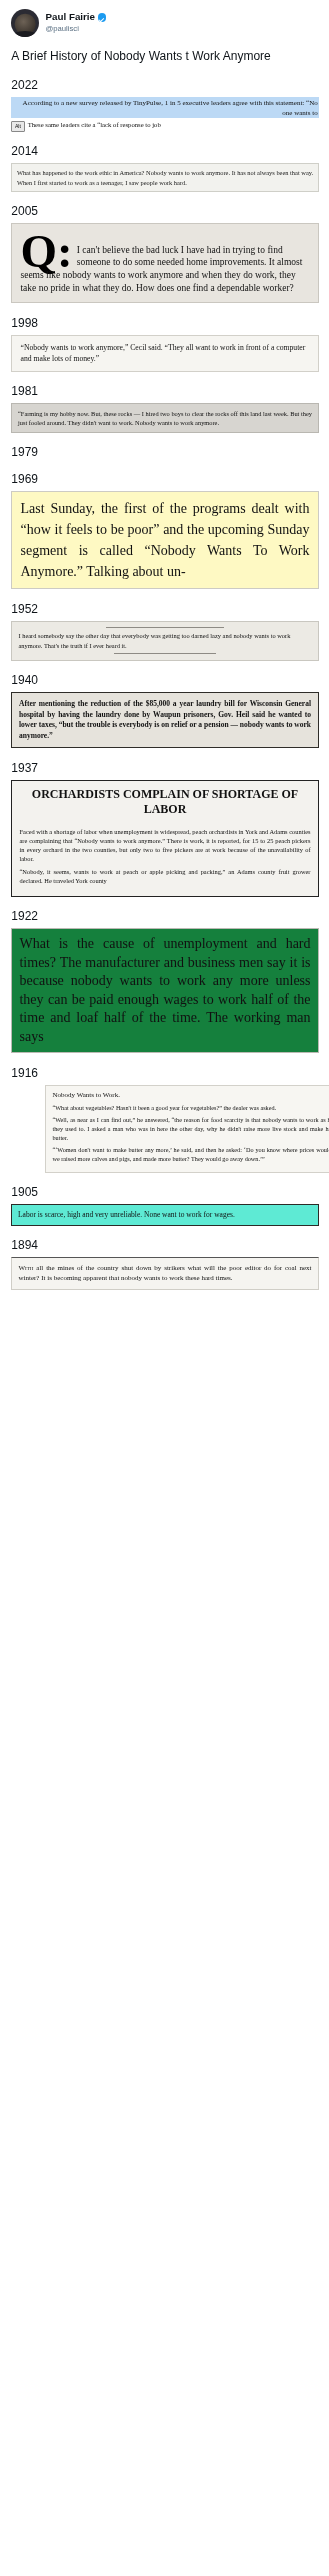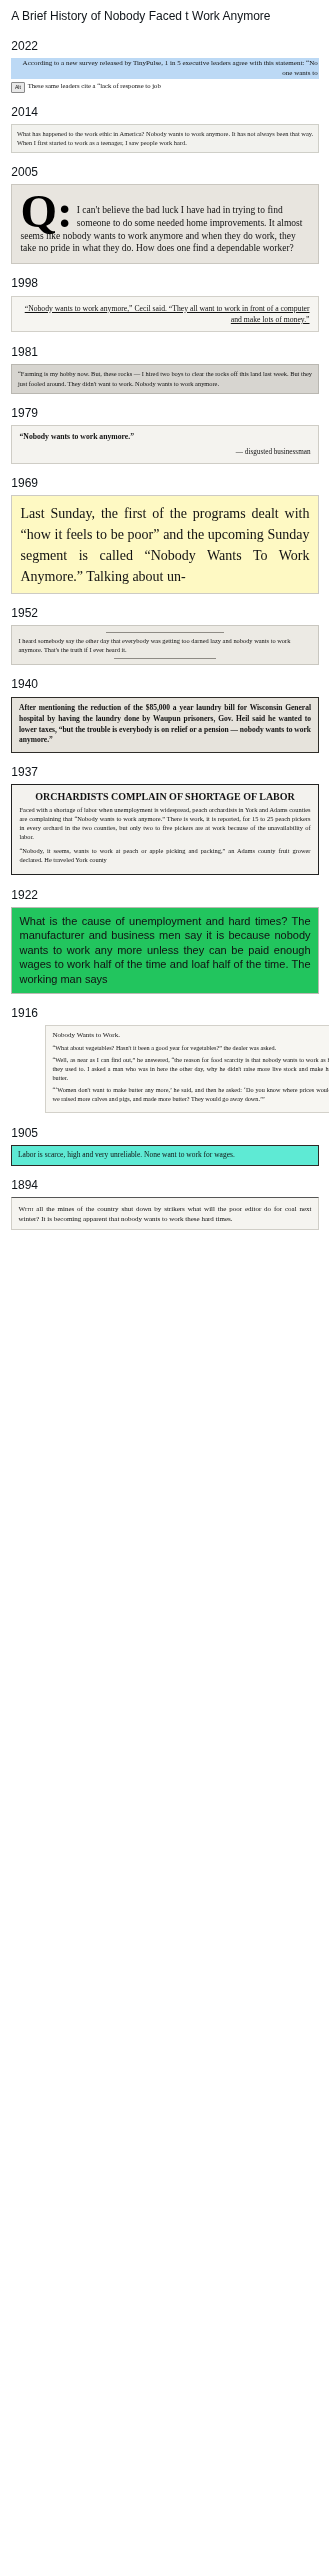--- a/index.html
+++ b/index.html
@@ -193,22 +193,21 @@
 
   
   .clip-1999 {
     background: #f6f5f1;
     border: 0.5px solid #d2d0c9;
     padding: 6.2px 8.2px;
     font-family: "Liberation Serif", serif;
     font-size: 7.7px;
     line-height: 1.45;
     color: #111;
-    text-align: right;
-    text-decoration: underline;
+    text-align: left;
   }
 
   
   .clip-1981 {
     background: #d7d5d0;
     border: 0.5px solid #b9b7b1;
     padding: 4.6px 5.7px;
     font-family: "Liberation Serif", serif;
     font-size: 6.4px;
     line-height: 1.45;
@@ -283,38 +282,38 @@
   .clip-1937 {
     background: #f3f2ee;
     border: 1px solid #222;
     padding: 6.2px 7.2px;
     font-family: "Liberation Serif", serif;
     color: #111;
   }
   .head1937 {
     text-align: center;
     font-weight: bold;
-    font-size: 10px;
+    font-size: 12px;
     line-height: 1.28;
-    margin-bottom: 1px;
+    margin-bottom: 9px;
   }
   .cols1937 {
     font-size: 6.4px;
     line-height: 1.42;
     text-align: justify;
   }
   .cols1937 p { margin: 0 0 4.1px 0; }
 
   
   .clip-1922 {
-    background: #22c55e;
+    background: #15803d;
     border: 0.5px solid #bbb9b3;
     padding: 6.2px 7.2px;
-    font-family: Liberation Sans, sans-serif;
-    font-size: 11px;
+    font-family: Liberation Serif, serif;
+    font-size: 14px;
     line-height: 1.32;
     color: #111;
     text-align: justify;
   }
 
   
   .clip-1916 {
     background: #f7f6f2;
     border: 0.5px solid #d3d1ca;
     padding: 5.2px 6.2px;
@@ -357,22 +356,35 @@
     color: #111;
     text-align: justify;
   }
   .smallcaps { font-variant: small-caps; }
 </style>
 </head>
 <body>
 
 <div class="page">
 
-
-  <h1 class="post-title">A Brief History of Nobody Faced t Work Anymore</h1>
+  <div class="tweet-header">
+    <div class="avatar">
+      <div class="face"></div>
+      <div class="shoulders"></div>
+    </div>
+    <div class="name-block">
+      <div class="display-name">
+        <span>Paul Fairie</span>
+        <span class="verified"></span>
+      </div>
+      <div class="handle">@paulisci</div>
+    </div>
+  </div>
+
+  <h1 class="post-title">A Brief History of Nobody Wants t Work Anymore</h1>
 
   <div class="entry">
     <div class="year">2022</div>
     <div class="clip clip-2022">
       <span class="hl">According to a new survey released by TinyPulse, 1 in 5 executive leaders agree with this statement: “No one wants to</span>
       <div class="row-alt">
         <span class="alt-key">Alt</span>
         <span>These same leaders cite a “lack of response to job</span>
       </div>
     </div>
@@ -396,24 +408,20 @@
     <div class="clip clip-1999">“Nobody wants to work anymore,” Cecil said. “They all want to work in front of a computer and make lots of money.”</div>
   </div>
 
   <div class="entry">
     <div class="year">1981</div>
     <div class="clip clip-1981">“Farming is my hobby now. But, these rocks — I hired two boys to clear the rocks off this land last week. But they just fooled around. They didn't want to work. Nobody wants to work anymore.</div>
   </div>
 
   <div class="entry">
     <div class="year">1979</div>
-    <div class="clip clip-1979">
-      <div class="q1979">“Nobody wants to work anymore.”</div>
-      <div class="attrib1979">— disgusted businessman</div>
-    </div>
   </div>
 
   <div class="entry">
     <div class="year">1969</div>
     <div class="clip clip-1969">Last Sunday, the first of the programs dealt with “how it feels to be poor” and the upcoming Sunday segment is called “Nobody Wants To Work Anymore.” Talking about un-</div>
   </div>
 
   <div class="entry">
     <div class="year">1952</div>
     <div class="clip clip-1952">

